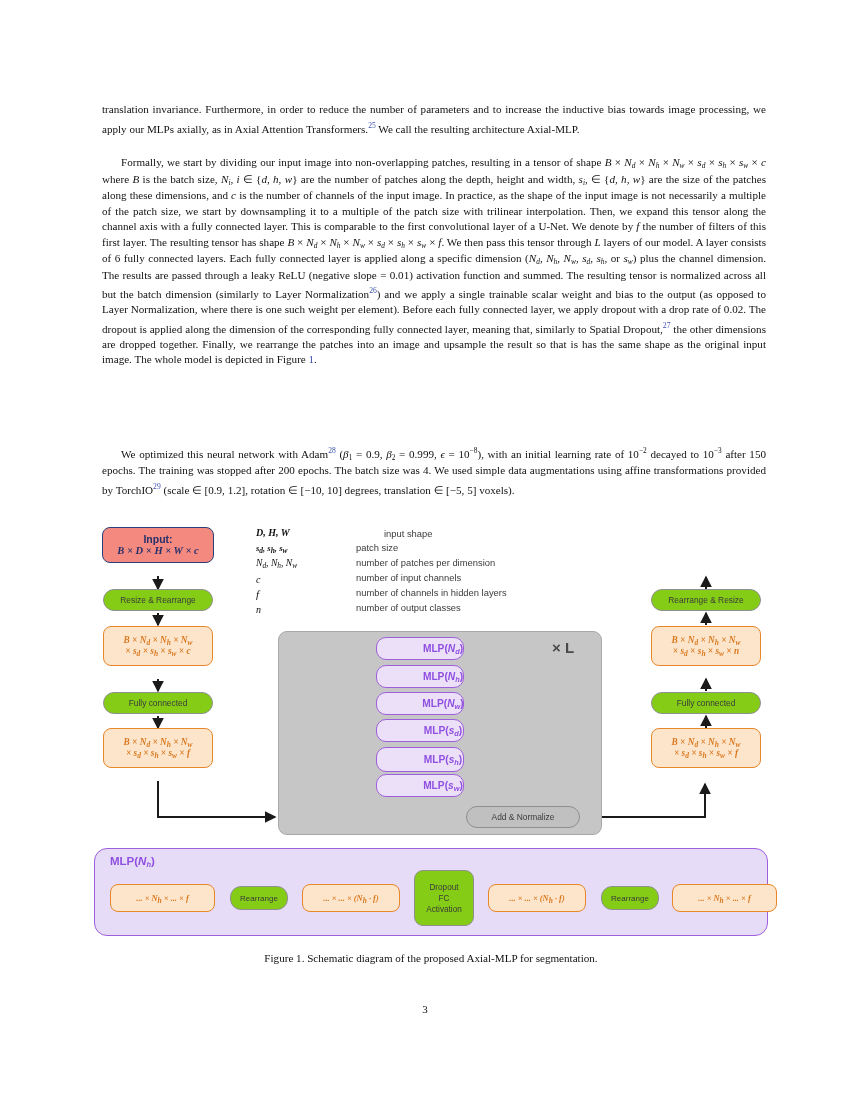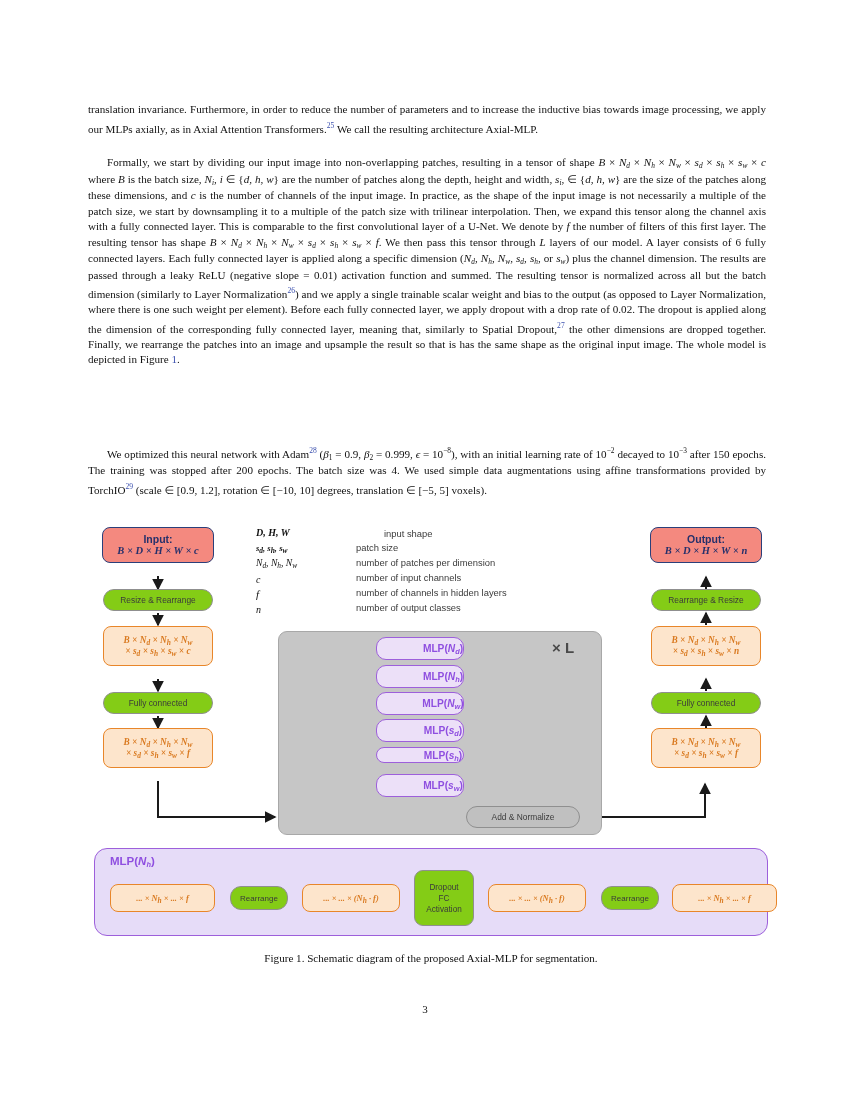--- a/index.html
+++ b/index.html
@@ -6,21 +6,21 @@
   body{
     width:850px;height:1100px;background:#ffffff;
     font-family:"Liberation Serif", serif;
     color:#111111;
     position:relative;overflow:hidden;
   }
   .page{position:absolute;left:0;top:0;width:850px;height:1100px;}
 
   
   .prose{position:absolute;left:86px;width:680px;font-size:11.1px;line-height:15.5px;text-align:justify;}
-  .prose p{margin:0 0 9px 2px;}
+  .prose p{margin:0 0 9px 16px;}
   .indent{text-indent:19px;}
   i{font-style:italic;}
   .sup{font-size:7.6px;vertical-align:super;color:#3a4fae;}
   .lnk{color:#3a4fae;}
   sub{font-size:7.4px;vertical-align:baseline;position:relative;top:2px;}
   sup{font-size:7.4px;}
 
   
   .figure{position:absolute;left:86px;top:521px;width:690px;height:420px;}
   .fig-cap{position:absolute;left:86px;top:952px;width:690px;text-align:center;font-size:11.1px;}
@@ -176,35 +176,31 @@
     </div>
     <div class="node mlpPill" style="left:290px;top:144px;width:88px;height:23px;">
       <span>MLP(<i>N<sub>h</sub></i>)</span>
     </div>
     <div class="node mlpPill" style="left:290px;top:171px;width:88px;height:23px;">
       <span>MLP(<i>N<sub>w</sub></i>)</span>
     </div>
     <div class="node mlpPill" style="left:290px;top:198px;width:88px;height:23px;">
       <span>MLP(<i>s<sub>d</sub></i>)</span>
     </div>
-    <div class="node mlpPill" style="left:290px;top:226px;width:88px;height:16px;">
+    <div class="node mlpPill" style="left:290px;top:226px;width:88px;height:25px;">
       <span>MLP(<i>s<sub>h</sub></i>)</span>
     </div>
     <div class="node mlpPill" style="left:290px;top:253px;width:88px;height:23px;">
       <span>MLP(<i>s<sub>w</sub></i>)</span>
     </div>
 
     <div class="node grayop" style="left:380px;top:285px;width:114px;height:22px;background:#c0c0c0;">
       <span>Add &amp; Normalize</span>
     </div>
 
-    <div class="node iobox" style="left:564px;top:6px;width:112px;height:36px;">
-      <div class="l1">Output:</div>
-      <div class="l2"><i>B</i> × <i>D</i> × <i>H</i> × <i>W</i> × <i>n</i></div>
-    </div>
 
     <div class="node grayop" style="left:565px;top:68px;width:110px;height:22px;">
       <span>Rearrange &amp; Resize</span>
     </div>
 
     <div class="node shapebox" style="left:565px;top:105px;width:110px;height:40px;">
       <div class="l1"><i>B</i> × <i>N<sub>d</sub></i> × <i>N<sub>h</sub></i> × <i>N<sub>w</sub></i></div>
       <div class="l2">× <i>s<sub>d</sub></i> × <i>s<sub>h</sub></i> × <i>s<sub>w</sub></i> × <i>n</i></div>
     </div>
 

